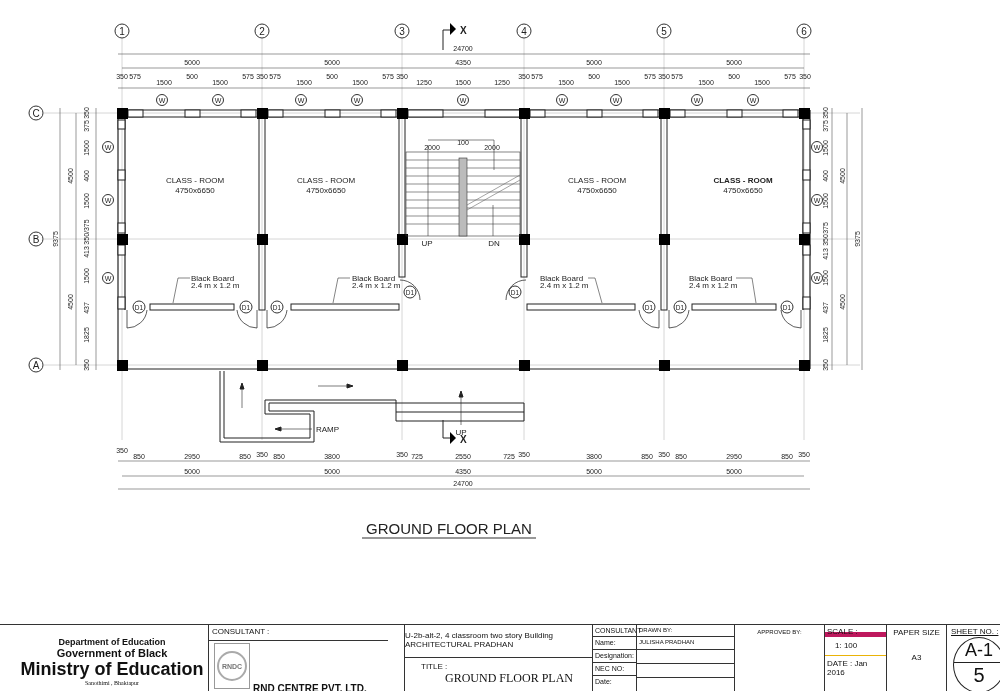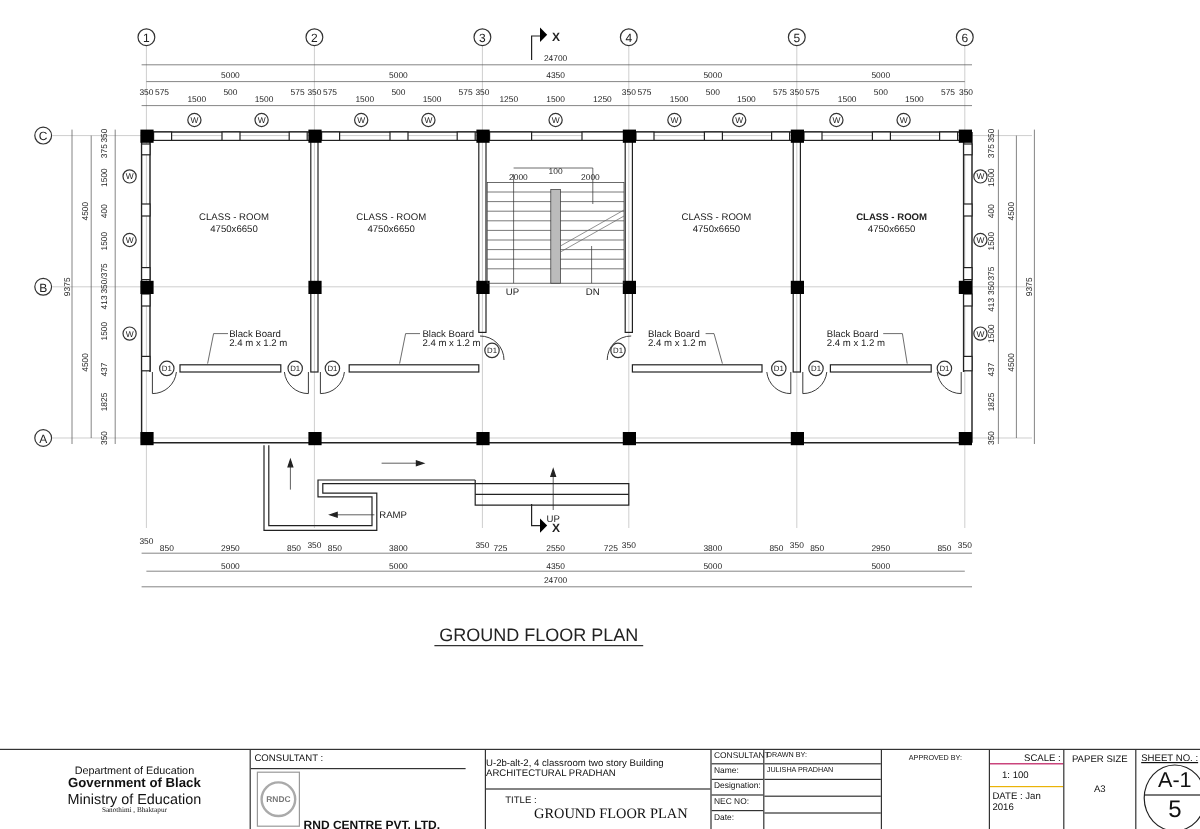--- a/index.html
+++ b/index.html
@@ -406,23 +406,23 @@
     <line x1="118" y1="489" x2="810" y2="489" stroke="#555" stroke-width="0.6"></line>
     <text class="t dim" x="463" y="486">24700</text>
   </g>
 
   <text class="t" x="449" y="534" font-size="15" text-anchor="middle">GROUND FLOOR PLAN</text>
   <line x1="362" y1="538" x2="536" y2="538" stroke="#333" stroke-width="1.2"></line>
 </svg>
 
 <div class="tb">
   <div class="cell" style="left:0;top:0;width:224px;height:67px;border-left:none;text-align:center;padding-top:12px;">
-    <div style="font-size:9px;font-weight:normal;">Department of Education</div>
+    <div style="font-size:9px;font-weight:bold;">Department of Education</div>
     <div style="font-size:11px;font-weight:bold;">Government of Black</div>
-    <div style="font-size:12px;font-weight:normal;">Ministry of Education</div>
+    <div style="font-size:18px;font-weight:bold;">Ministry of Education</div>
     <div style="font-size:6px;font-family:'Liberation Serif',serif;">Sanothimi , Bhaktapur</div>
   </div>
   <div class="cell" style="left:208px;top:0;width:180px;height:67px;">
     <div style="font-size:8px;padding:2px 3px;border-bottom:1px solid #333;height:11px;">CONSULTANT :</div>
     <div style="position:absolute;left:5px;top:18px;width:34px;height:44px;border:1px solid #999;display:flex;align-items:center;justify-content:center;">
       <div style="width:26px;height:26px;border:2px solid #aaa;border-radius:50%;display:flex;align-items:center;justify-content:center;font-size:7px;color:#777;font-weight:bold;">RNDC</div>
     </div>
     <div style="position:absolute;left:44px;top:30px;font-size:10px;font-weight:bold;margin-top:28px;">RND CENTRE PVT. LTD.</div>
   </div>
   <div class="cell" style="left:404px;top:0;width:188px;height:67px;">
@@ -441,21 +441,21 @@
     <div style="height:13px;padding:2px;box-sizing:border-box;">Date:</div>
   </div>
   <div class="cell" style="left:636px;top:0;width:98px;height:67px;font-size:6px;">
     <div style="height:12px;border-bottom:1px solid #333;padding:2px;box-sizing:border-box;">DRAWN BY:</div>
     <div style="height:13px;border-bottom:1px solid #333;padding:2px;box-sizing:border-box;">JULISHA PRADHAN</div>
     <div style="height:13px;border-bottom:1px solid #333;"></div>
     <div style="height:13px;border-bottom:1px solid #333;"></div>
   </div>
   <div class="cell" style="left:734px;top:0;width:90px;height:67px;font-size:6px;text-align:center;padding-top:4px;">APPROVED BY:</div>
   <div class="cell" style="left:824px;top:0;width:62px;height:67px;font-size:8px;">
-    <div style="height:12px;border-bottom:1px solid #be185d;padding:2px;box-sizing:border-box;text-align:right;">SCALE :</div>
+    <div style="height:12px;border-bottom:5px solid #be185d;padding:2px;box-sizing:border-box;">SCALE :</div>
     <div style="padding:4px 0 0 10px;height:14px;border-bottom:1px solid #eab308;">1: 100</div>
     <div style="padding:3px 2px;">DATE : Jan 2016</div>
   </div>
   <div class="cell" style="left:886px;top:0;width:60px;height:67px;font-size:8px;text-align:center;">
     <div style="padding-top:3px;">PAPER SIZE</div>
     <div style="padding-top:16px;">A3</div>
   </div>
   <div class="cell" style="left:946px;top:0;width:60px;height:67px;">
     <div style="font-size:8px;padding:2px 4px;text-decoration:underline;">SHEET NO. :</div>
     <div style="position:absolute;left:6px;top:12px;width:50px;height:54px;border:1.2px solid #222;border-radius:50%;">

